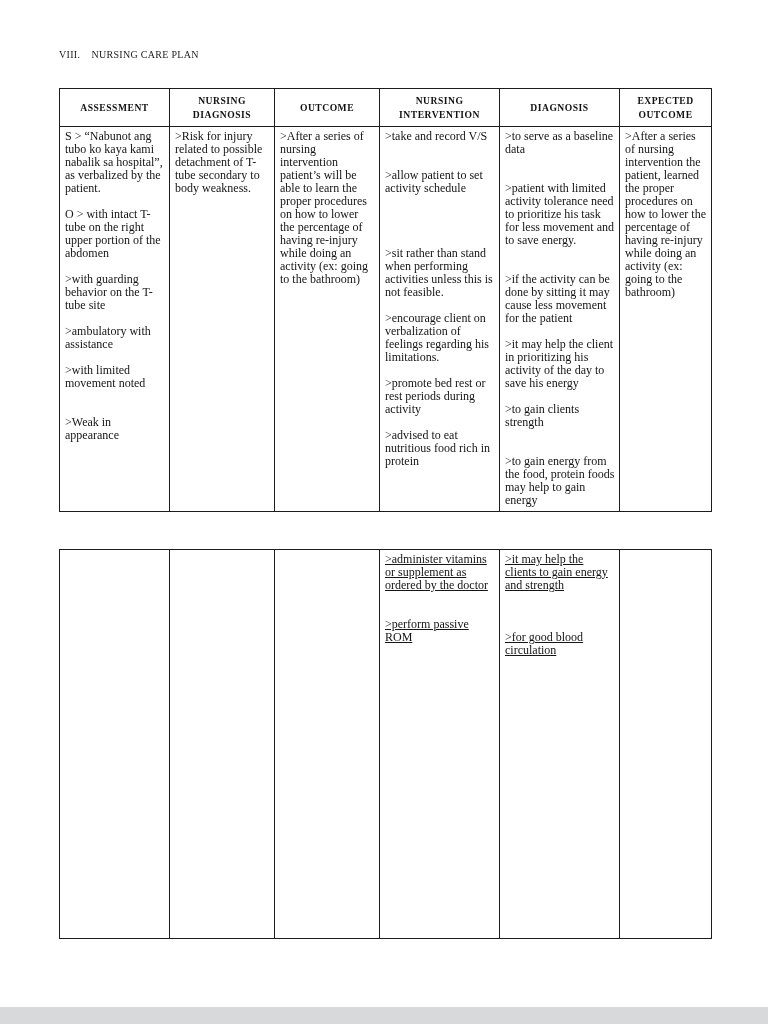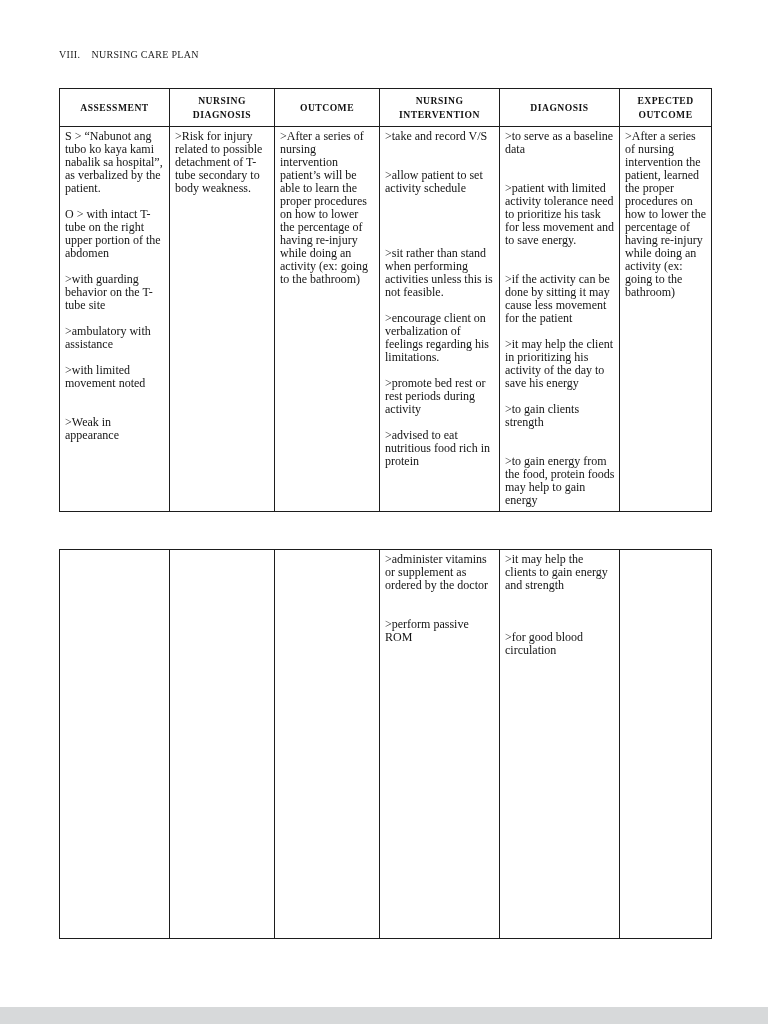--- a/index.html
+++ b/index.html
@@ -23,21 +23,21 @@
     color:#1c1c1c;
   }
   table.care-table {
     position:absolute;
     left:59px;
     width:652px;
     border-collapse:collapse;
     table-layout:fixed;
   }
   .t1 { top:88px; }
-  .t2 { top:549px; }
+  .t2 { top:549px;text-decoration:underline; }
   .care-table th, .care-table td {
     border:1px solid #1d1d1d;
   }
   .care-table th {
     font-size:9.6px;
     font-weight:bold;
     text-align:center;
     vertical-align:middle;
     padding:4px 2px 4px;
     letter-spacing:0.5px;

